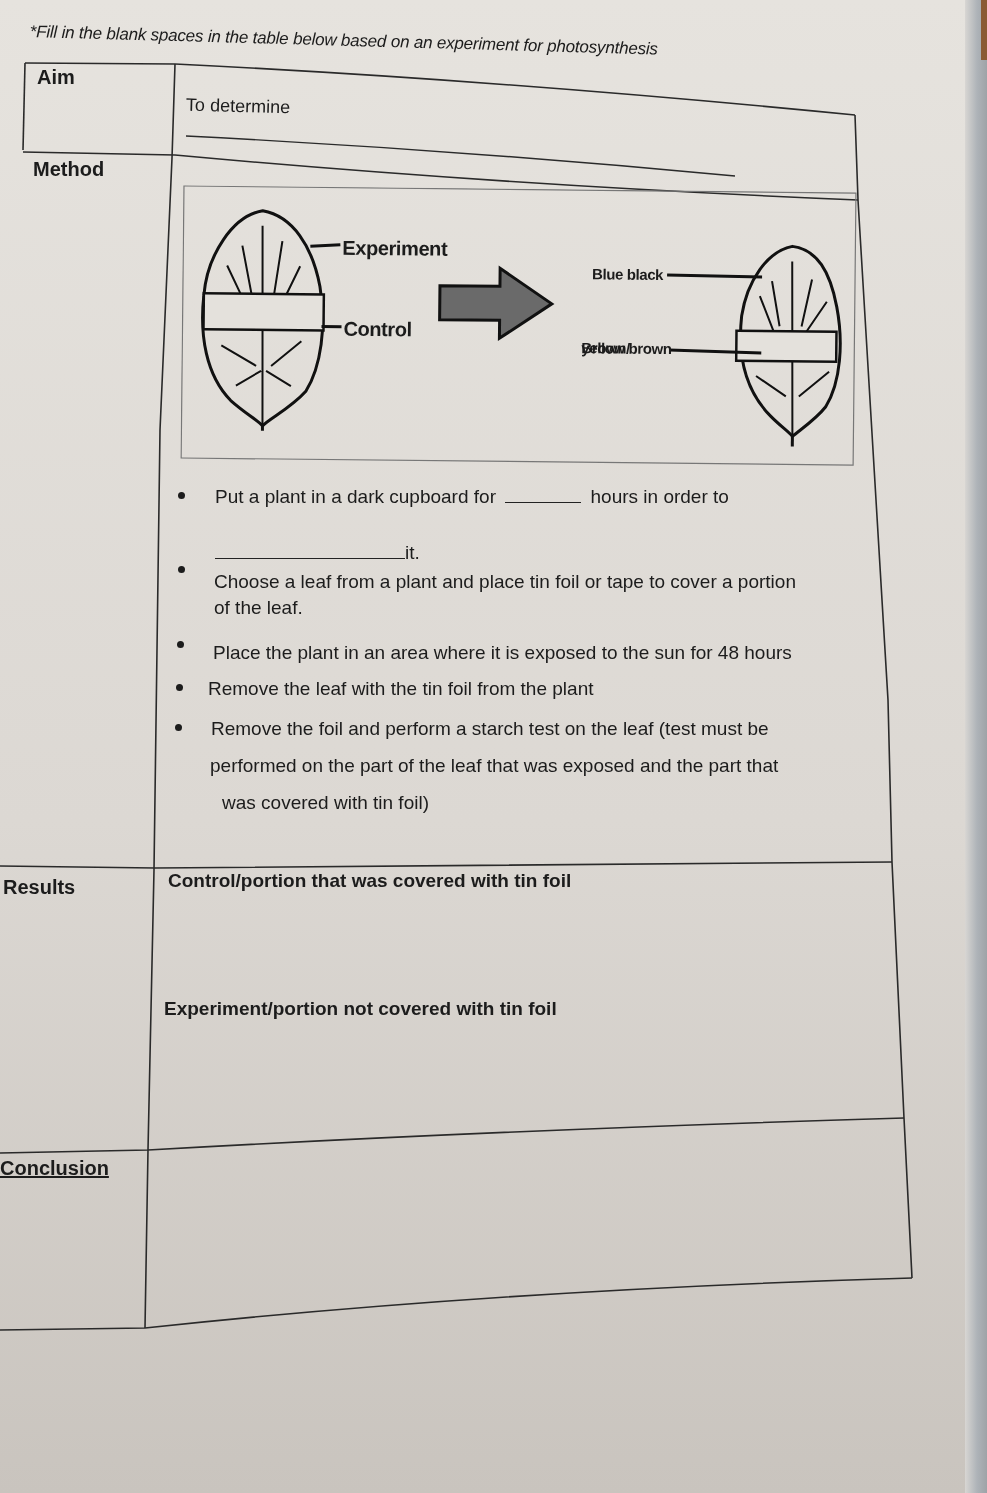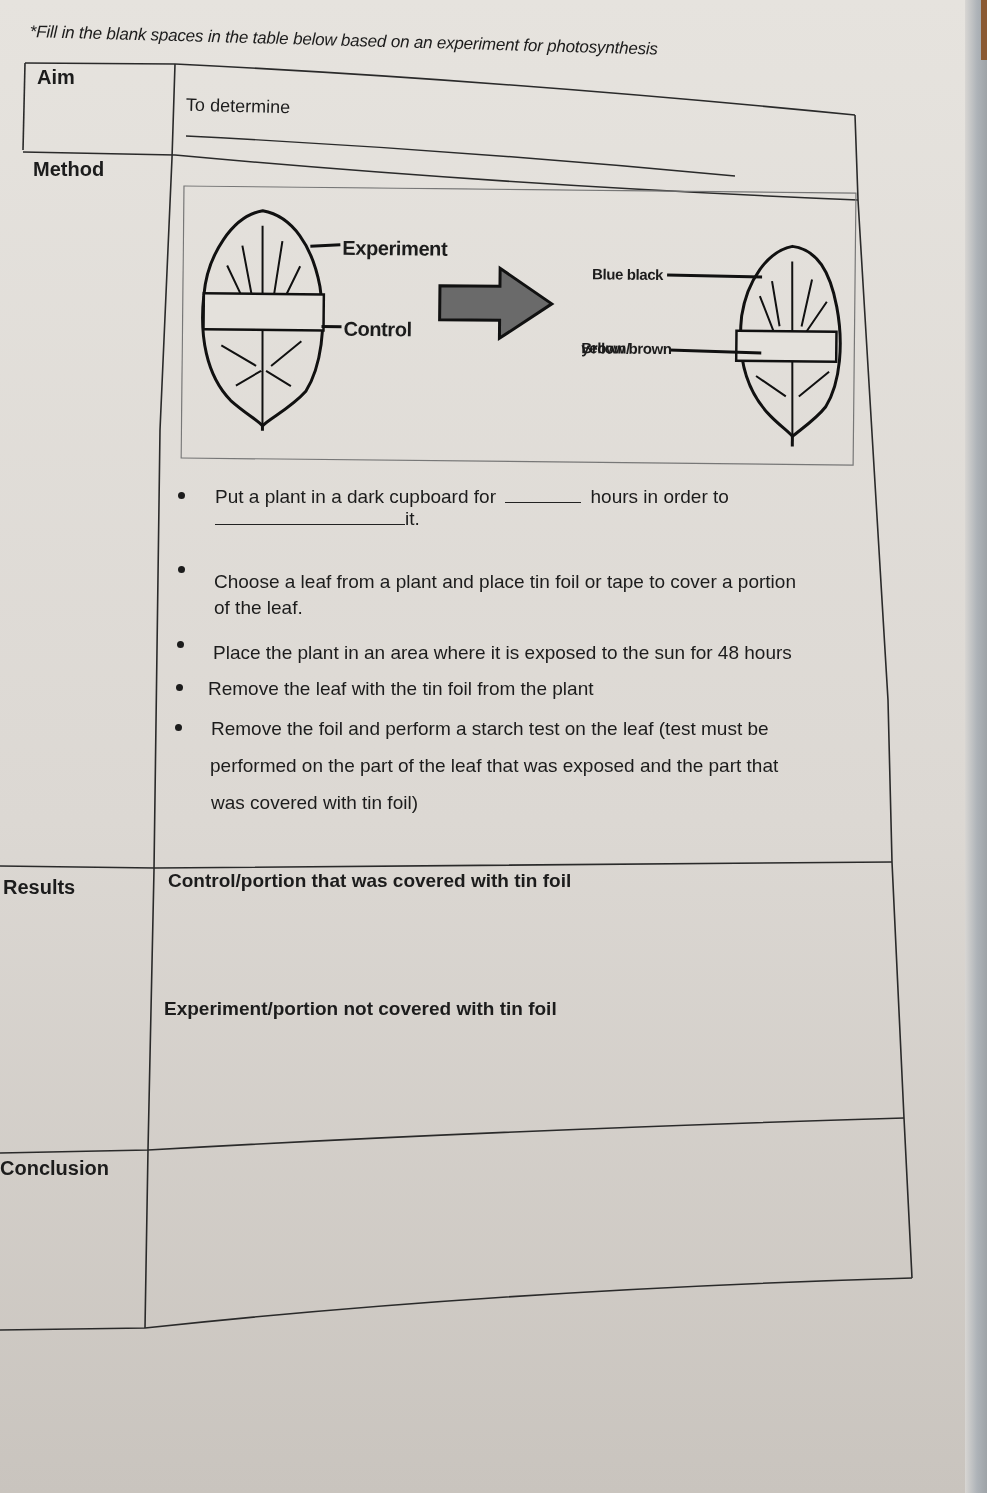--- a/index.html
+++ b/index.html
@@ -92,39 +92,39 @@
   <div class="dlabel" style="left:400px; top:128px; font-size:15px;margin-top:22px;">Brown/</div>
   <div class="dlabel" style="left:400px; top:150px; font-size:15px;text-align:right;">yellow brown</div>
 </div>
 
 <div class="bullet" style="left:178px; top:492px;"></div>
 <div class="txt" style="left:215px; top:486px;">
   <span>Put a plant in a dark cupboard for</span>
   <span class="blank" style="width:76px; margin:0 4px;"></span>
   <span>hours in order to</span>
 </div>
-<div class="txt" style="left:215px; top:508px;">
+<div class="txt" style="left:215px; top:542px;">
   <span class="blank" style="width:190px;"></span><span>it.</span>
 </div>
 
 <div class="bullet" style="left:178px; top:566px;"></div>
 <div class="txt" style="left:214px; top:571px;">Choose a leaf from a plant and place tin foil or tape to cover a portion</div>
 <div class="txt" style="left:214px; top:597px;">of the leaf.</div>
 
 <div class="bullet" style="left:177px; top:641px;"></div>
 <div class="txt" style="left:213px; top:642px;">Place the plant in an area where it is exposed to the sun for 48 hours</div>
 
 <div class="bullet" style="left:176px; top:684px;"></div>
 <div class="txt" style="left:208px; top:678px;">Remove the leaf with the tin foil from the plant</div>
 
 <div class="bullet" style="left:175px; top:724px;"></div>
 <div class="txt" style="left:211px; top:718px;">Remove the foil and perform a starch test on the leaf (test must be</div>
 <div class="txt" style="left:210px; top:755px;">performed on the part of the leaf that was exposed and the part that</div>
-<div class="txt" style="left:211px; top:792px;">was covered with tin foil)</div>
+<div class="txt" style="left:222px; top:792px;">was covered with tin foil)</div>
 
 <div class="label" style="left:3px; top:876px;">Results</div>
 <div class="txt bold" style="left:168px; top:870px;">Control/portion that was covered with tin foil</div>
 <div style="position:absolute; left:165px; top:900px; width:720px; height:90px;"></div>
 <div class="txt bold" style="left:164px; top:998px;">Experiment/portion not covered with tin foil</div>
 <div style="position:absolute; left:160px; top:1030px; width:730px; height:100px;"></div>
 
-<div class="label" style="left:0px; top:1157px;">Conclusion</div>
+<div class="label" style="left:0px; top:1157px;text-decoration:underline;">Conclusion</div>
 <div style="position:absolute; left:150px; top:1150px; width:755px; height:140px;"></div>
 
 </body></html>

